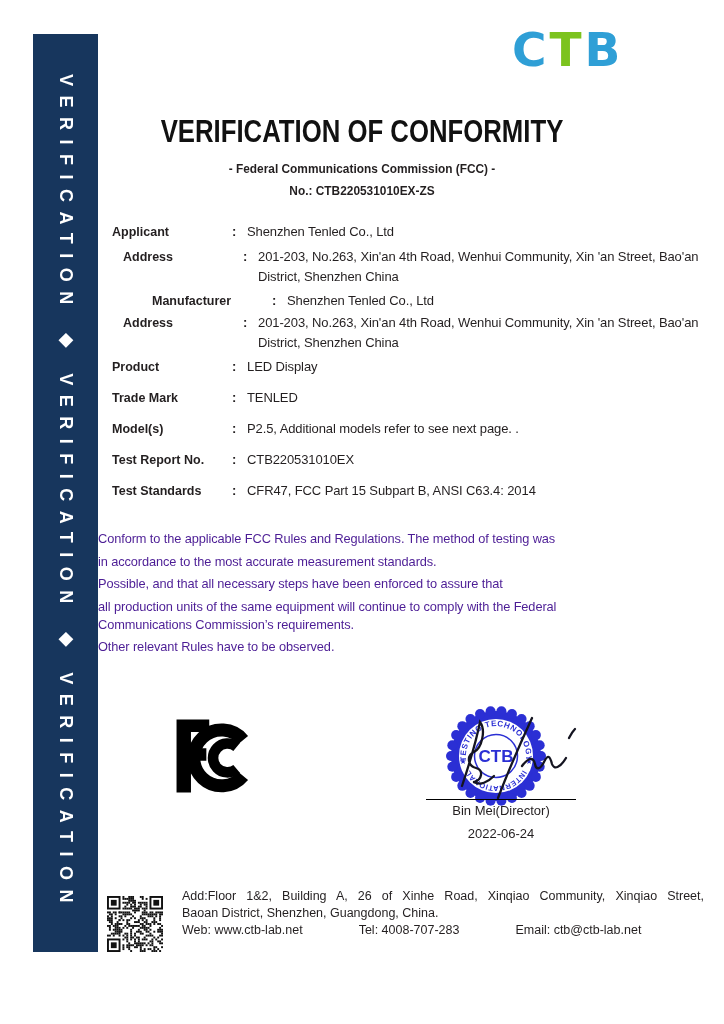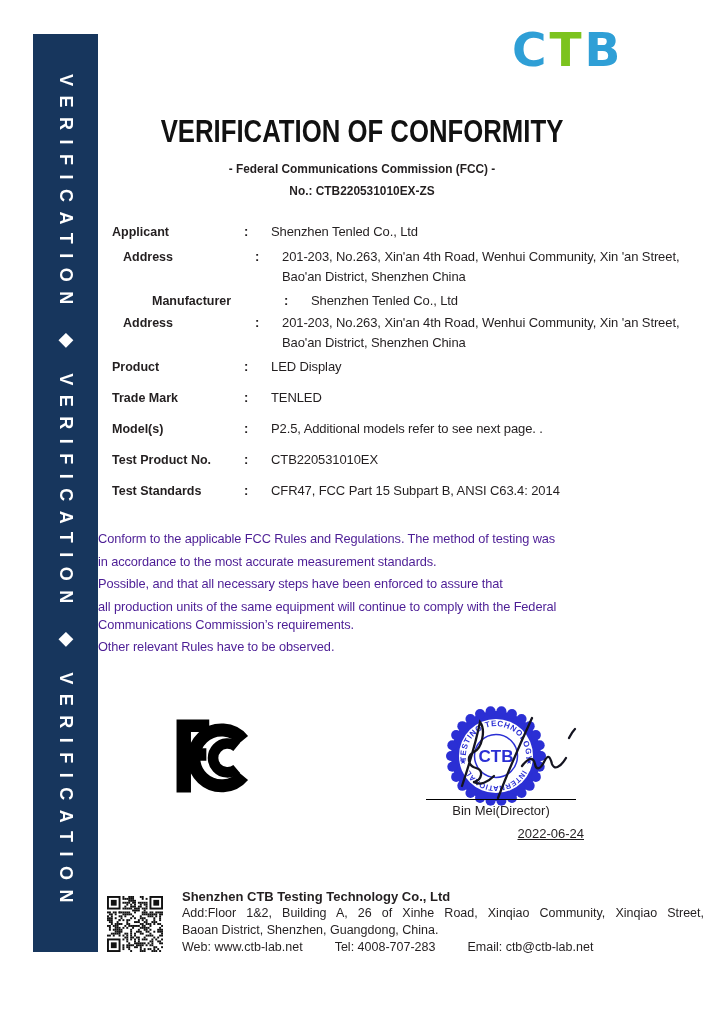--- a/index.html
+++ b/index.html
@@ -26,21 +26,21 @@
   
   .title{position:absolute;left:0;top:114px;width:724px;text-align:center;color:#111;
          font-size:31px;font-weight:bold;transform:scaleX(.83);}
   .subtitle{position:absolute;left:0;top:161px;width:724px;text-align:center;
             font-size:13.5px;font-weight:bold;transform:scaleX(.88);}
   .cert-no{position:absolute;left:0;top:183px;width:724px;text-align:center;
            font-size:13.5px;font-weight:bold;transform:scaleX(.88);}
 
   
   .fields{position:absolute;left:112px;top:222px;width:600px;}
-  .frow{display:flex;align-items:flex-start;gap:12px;}
+  .frow{display:flex;align-items:flex-start;}
   .flabel{width:120px;font-weight:bold;font-size:12.5px;line-height:20px;}
   .fcolon{width:15px;font-weight:bold;font-size:13px;line-height:20px;}
   .fvalue{flex:1;font-size:13px;line-height:20px;letter-spacing:-.1px;}
   .mb5{margin-bottom:5px;} .mb4{margin-bottom:4px;margin-left:11px;} .mb2{margin-bottom:2px;margin-left:40px;} .mb11{margin-bottom:11px;justify-content:center;}
 
   
   .declaration{position:absolute;left:98px;top:529px;width:545px;font-size:12.8px;color:#4c1d95;}
   .dline{line-height:20px;margin-bottom:2.5px;letter-spacing:-.1px;}
   .dline.pull{margin-bottom:-2px;}
 
@@ -55,29 +55,29 @@
   .ring-text{font-family:"Liberation Sans",sans-serif;font-weight:bold;fill:var(--seal-blue);
              font-size:8px;letter-spacing:.6px;}
   .ring-text.small{font-size:7.4px;letter-spacing:.4px;}
   .ring-star{font-size:8px;fill:var(--seal-blue);text-anchor:middle;}
   .seal-ctb{font-family:"Liberation Sans",sans-serif;font-weight:bold;font-size:17px;
             fill:var(--seal-blue);}
   .seal-inner-ring{fill:none;stroke:var(--seal-blue);stroke-width:1.5px;}
   .signature path{fill:none;stroke:#141420;stroke-width:2.3px;stroke-linecap:round;}
   .sig-line{position:absolute;left:426px;top:799px;width:150px;border-top:1.6px solid #000;}
   .signer{position:absolute;left:418px;top:803px;width:166px;text-align:center;font-size:13px;}
-  .sign-date{position:absolute;left:418px;top:826px;width:166px;text-align:right;font-size:13px;text-decoration:underline;}
+  .sign-date{position:absolute;left:418px;top:826px;width:166px;text-align:center;font-size:13px;}
 
   
   .qr{position:absolute;left:107px;top:896px;width:56px;height:56px;}
   .footer-text{position:absolute;left:182px;top:888px;width:522px;}
   .company{font-size:13px;font-weight:bold;line-height:17px;}
   .addr{font-size:12.5px;line-height:17px;}
   .addr.just{text-align:justify;text-align-last:justify;}
-  .contact{display:flex;gap:32px;font-size:12.5px;line-height:17px;}
+  .contact{display:flex;gap:56px;font-size:12.5px;line-height:17px;}
 </style>
 </head>
 <body>
 
 <div class="page">
 
   <div class="sidebar">
     <div class="sidebar-text">VERIFICATION ◆ VERIFICATION ◆ VERIFICATION</div>
   </div>
 
@@ -119,21 +119,21 @@
       <div class="flabel">Trade Mark</div>
       <div class="fcolon">:</div>
       <div class="fvalue">TENLED</div>
     </div>
     <div class="frow mb11">
       <div class="flabel">Model(s)</div>
       <div class="fcolon">:</div>
       <div class="fvalue">P2.5, Additional models refer to see next page. .</div>
     </div>
     <div class="frow mb11">
-      <div class="flabel">Test Product No.</div>
+      <div class="flabel">Test Report No.</div>
       <div class="fcolon">:</div>
       <div class="fvalue">CTB220531010EX</div>
     </div>
     <div class="frow">
       <div class="flabel">Test Standards</div>
       <div class="fcolon">:</div>
       <div class="fvalue">CFR47, FCC Part 15 Subpart B, ANSI C63.4: 2014</div>
     </div>
   </div>
 
@@ -536,21 +536,20 @@
       <rect x="2" y="2" width="3" height="3" fill="#111"></rect>
       <rect x="22" y="0" width="7" height="7" fill="#111"></rect>
       <rect x="23" y="1" width="5" height="5" fill="#fff"></rect>
       <rect x="24" y="2" width="3" height="3" fill="#111"></rect>
       <rect x="0" y="22" width="7" height="7" fill="#111"></rect>
       <rect x="1" y="23" width="5" height="5" fill="#fff"></rect>
       <rect x="2" y="24" width="3" height="3" fill="#111"></rect>
     </svg>
 
   <div class="footer-text">
-    <div class="company">Shenzhen CTB Testing Technology Co., Ltd</div>
     <div class="addr just">Add:Floor 1&amp;2, Building A, 26 of Xinhe Road, Xinqiao Community, Xinqiao Street,</div>
     <div class="addr">Baoan District, Shenzhen, Guangdong, China.</div>
     <div class="contact">
       <span>Web: www.ctb-lab.net</span>
       <span>Tel: 4008-707-283</span>
       <span>Email: ctb@ctb-lab.net</span>
     </div>
   </div>
 
 </div>

